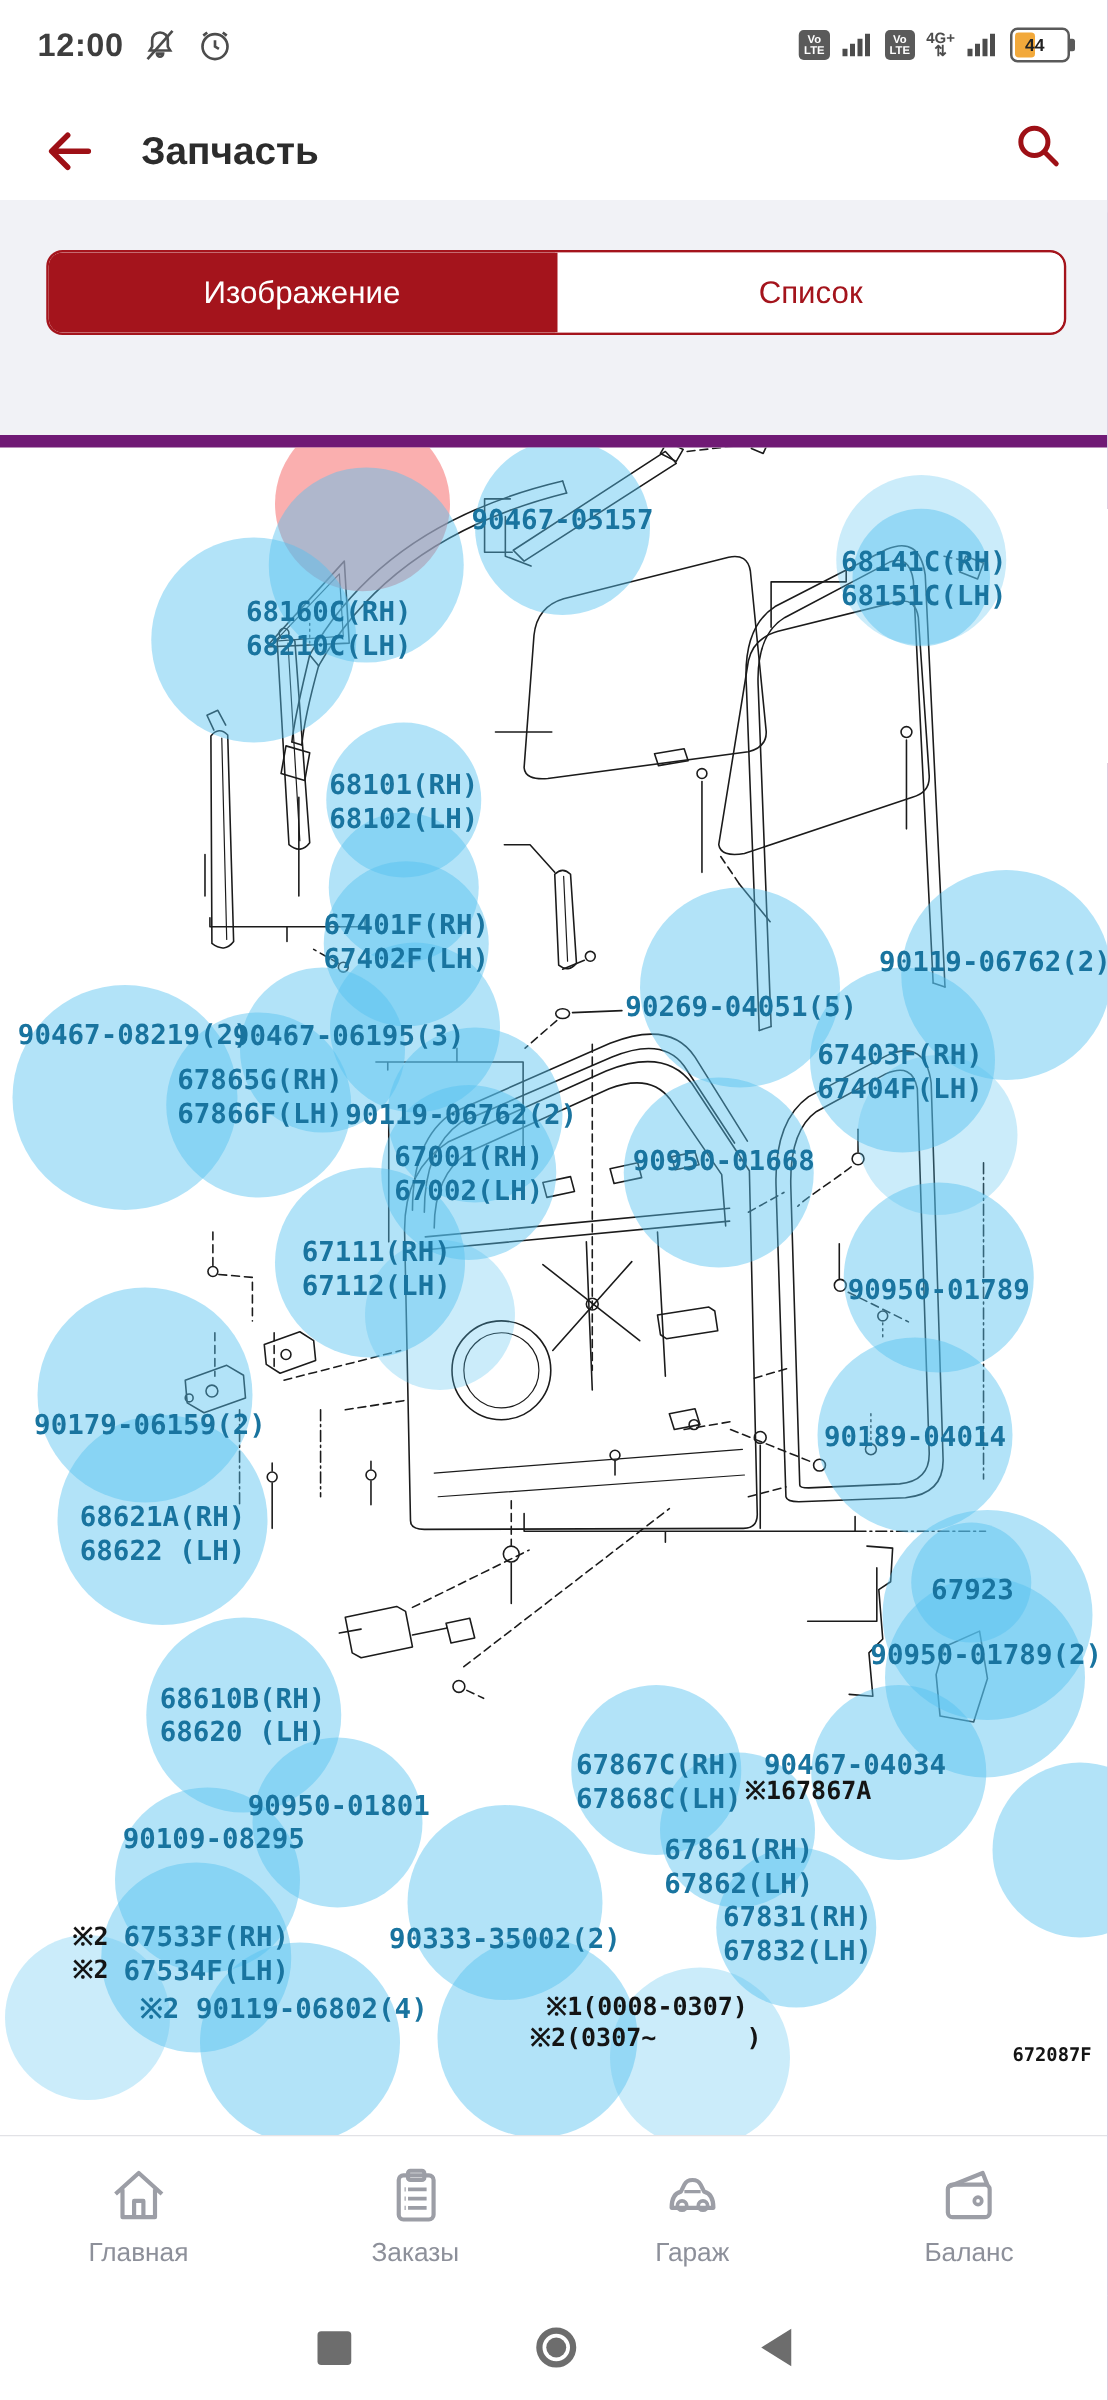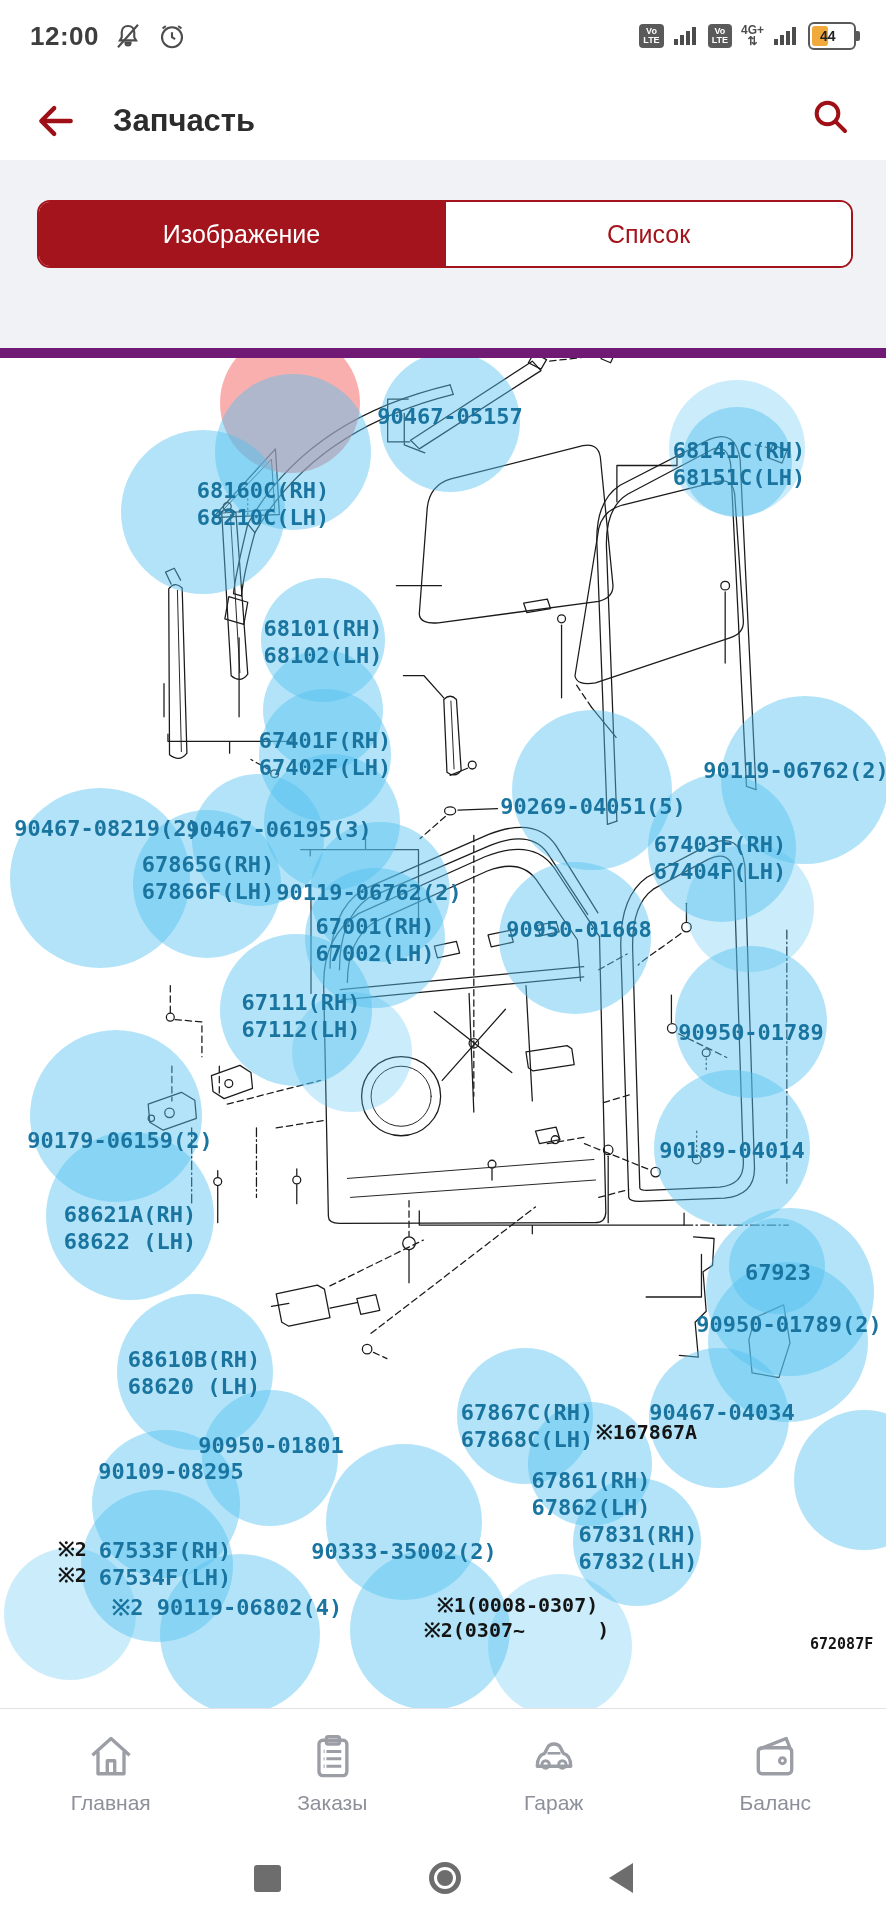--- a/index.html
+++ b/index.html
@@ -321,21 +321,21 @@
         <div class="plabel" style="left: 375px; top: 555px;"><div>67001(RH)</div><div>67002(LH)</div></div>
         <div class="plabel" style="left: 579px; top: 558px;"><div>90950-01668</div></div>
         <div class="plabel" style="left: 301px; top: 631px;"><div>67111(RH)</div><div>67112(LH)</div></div>
         <div class="plabel" style="left: 751px; top: 661px;"><div>90950-01789</div></div>
         <div class="plabel" style="left: 732px; top: 779px;"><div>90189-04014</div></div>
         <div class="plabel" style="left: 120px; top: 769px;"><div>90179-06159(2)</div></div>
         <div class="plabel" style="left: 130px; top: 843px;"><div>68621A(RH)</div><div>68622 (LH)</div></div>
         <div class="plabel" style="left: 778px; top: 901px;"><div>67923</div></div>
         <div class="plabel" style="left: 789px; top: 953px;"><div>90950-01789(2)</div></div>
         <div class="plabel" style="left: 194px; top: 988px;"><div>68610B(RH)</div><div>68620 (LH)</div></div>
-        <div class="plabel" style="left: 722px; top: 1041px;"><div>90467-04034</div></div>
+        <div class="plabel" style="left: 684px; top: 1041px;"><div>90467-04034</div></div>
         <div class="plabel" style="left: 527px; top: 1041px;"><div>67867C(RH)</div><div>67868C(LH)</div></div>
         <div class="plabel" style="left: 271px; top: 1074px;"><div>90950-01801</div></div>
         <div class="plabel" style="left: 171px; top: 1100px;"><div>90109-08295</div></div>
         <div class="plabel" style="left: 591px; top: 1109px;"><div>67861(RH)</div><div>67862(LH)</div></div>
         <div class="plabel" style="left: 638px; top: 1163px;"><div>67831(RH)</div><div>67832(LH)</div></div>
         <div class="plabel" style="left: 165px; top: 1179px;"><div>67533F(RH)</div><div>67534F(LH)</div></div>
         <div class="plabel" style="left: 227px; top: 1236px;"><div>※2 90119-06802(4)</div></div>
         <div class="plabel" style="left: 404px; top: 1180px;"><div>90333-35002(2)</div></div>
         <div class="blabel" style="left: 596px; top: 1062px;">※167867A</div>
         <div class="blabel" style="left: 58px; top: 1179px;">※2</div>

